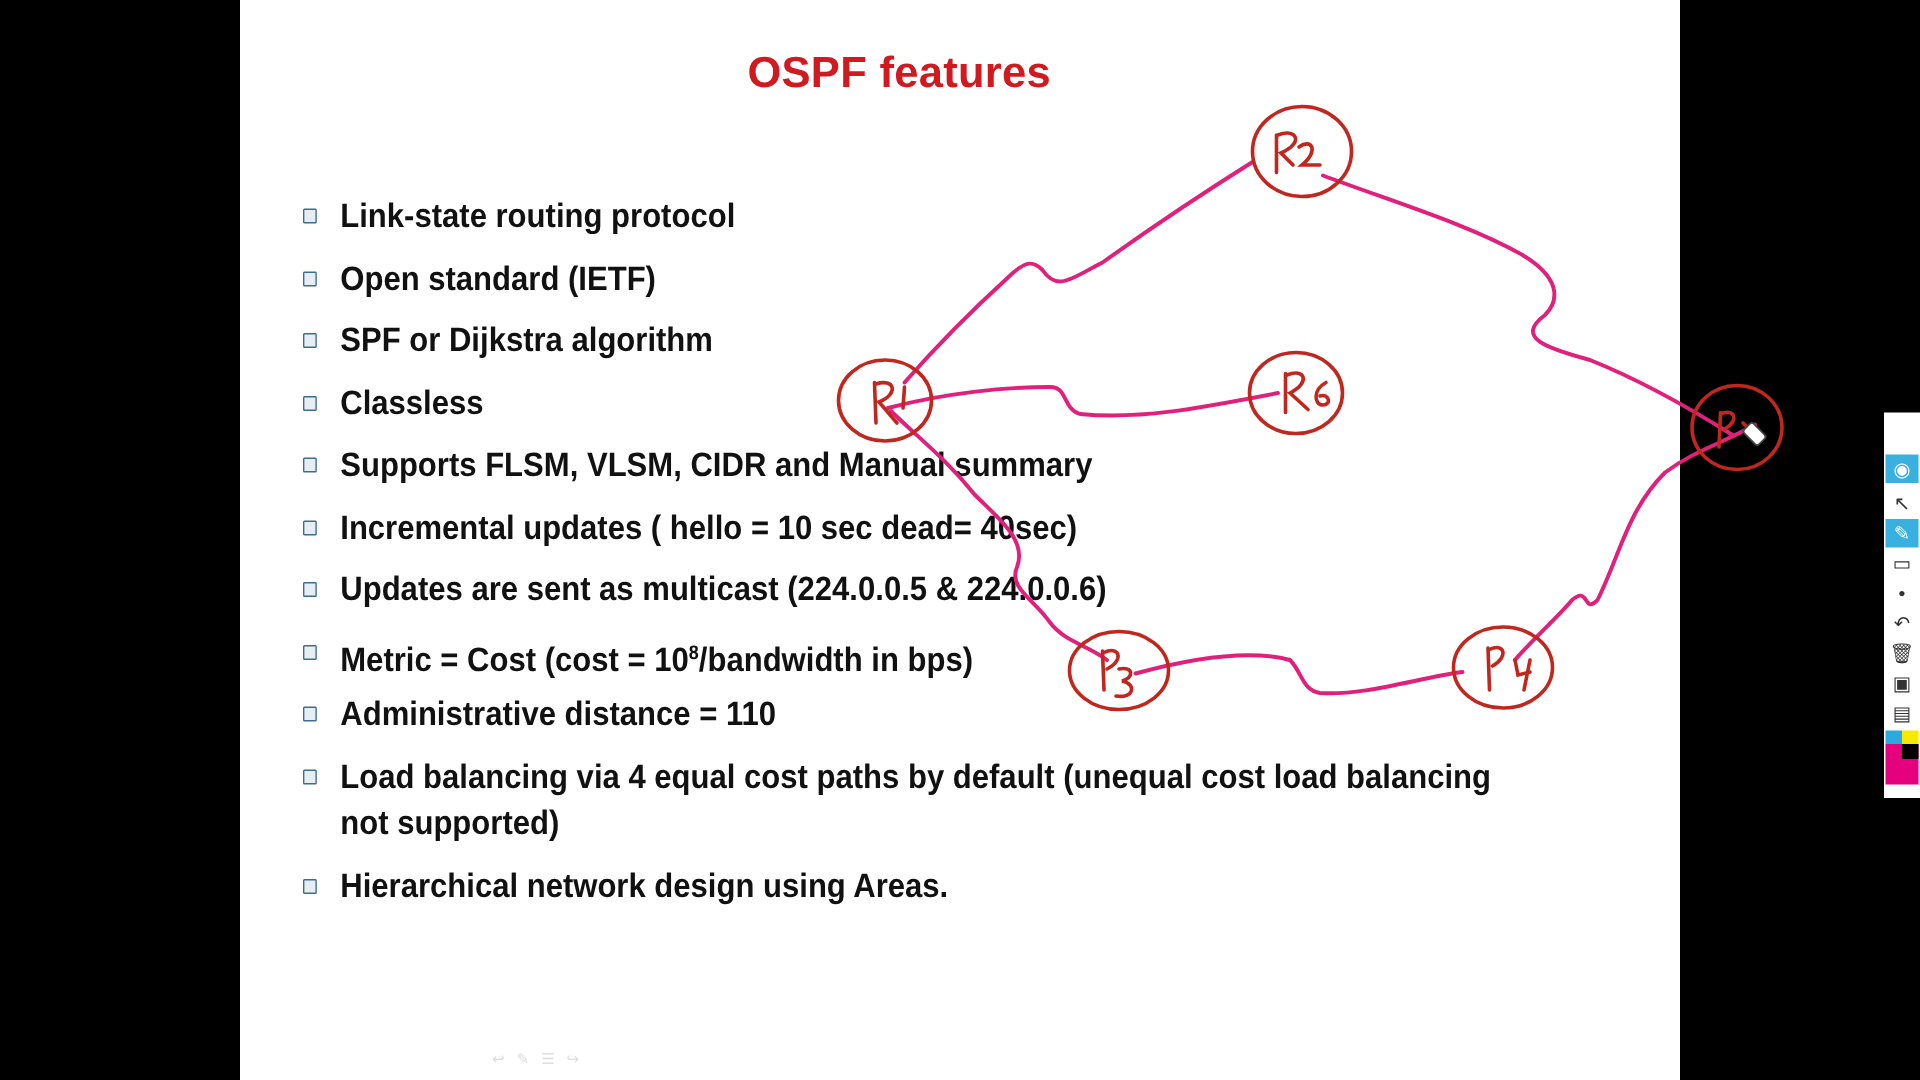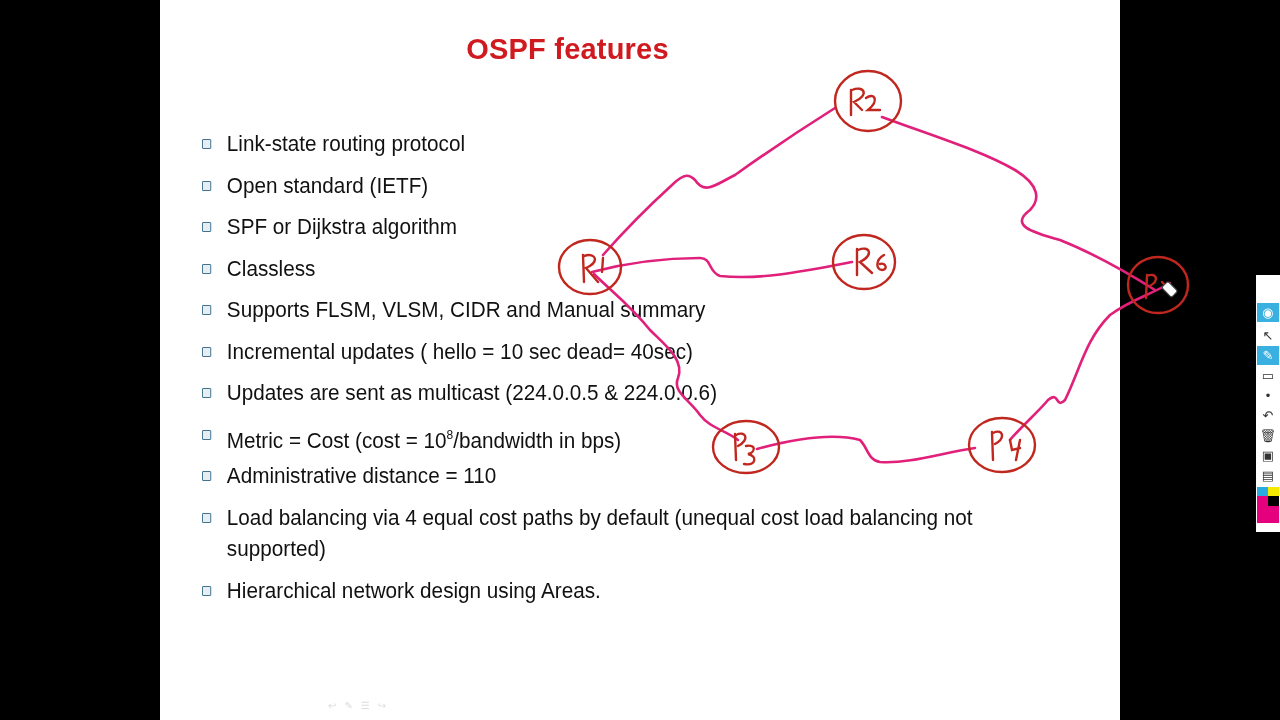--- a/index.html
+++ b/index.html
@@ -1,19 +1,19 @@
 <!DOCTYPE html>
 <html><head>
 <meta charset="utf-8">
 <style>
   html, body { margin:0; padding:0; }
   body { width:1280px; height:720px; background:#000; position:relative; overflow:hidden; font-family:"Liberation Sans", sans-serif; }
   .slide { position:absolute; left:160px; top:0; width:960px; height:720px; background:#fff; }
-  .title { position:absolute; left:0; width:815px; top:33px; text-align:center; color:#d01a1f; font-weight:bold; font-size:29px; letter-spacing:0.2px; }
-  .bullets { position:absolute; left:42px; top:128px; margin:0; padding:0; list-style:none; }
+  .title { position:absolute; left:0; width:815px; top:33px; text-align:center; color:#d01a1f; font-weight:bold; font-size:29px; letter-spacing:0.2px;padding-left:32px; }
+  .bullets { position:absolute; left:42px; top:128px; margin:0; padding:0; list-style:none;font-weight:bold; }
   .bullet { position:relative; padding-left:27px; font-size:22.5px; color:#111; line-height:31px; height:41.5px; transform:scaleX(0.92); transform-origin:left center; white-space:nowrap; }
   .bullet.wrap { height:73px; white-space:normal; width:860px; }
   .bullet .box { position:absolute; left:0; top:11px; width:8px; height:8px; border:1.5px solid #3b6e8a; border-radius:1px; background:#e6eef3; }
   sup { font-size:13px; }
   .annot { position:absolute; left:0; top:0; width:1280px; height:720px; pointer-events:none; }
   .toolbar { position:absolute; left:1256px; top:275px; width:24px; height:257px; background:#fff; }
   .tb-top { position:absolute; left:1256px; top:272px; width:24px; height:24px; color:#fff; text-align:center; font-size:16px; }
   .tool { width:22px; height:19px; margin:0 auto 1px; display:flex; align-items:center; justify-content:center; font-size:13px; color:#333; }
   .tool.active { background:#3ab0e0; color:#fff; }
   .palette { width:22px; height:36px; margin:2px auto 0; position:relative; }

